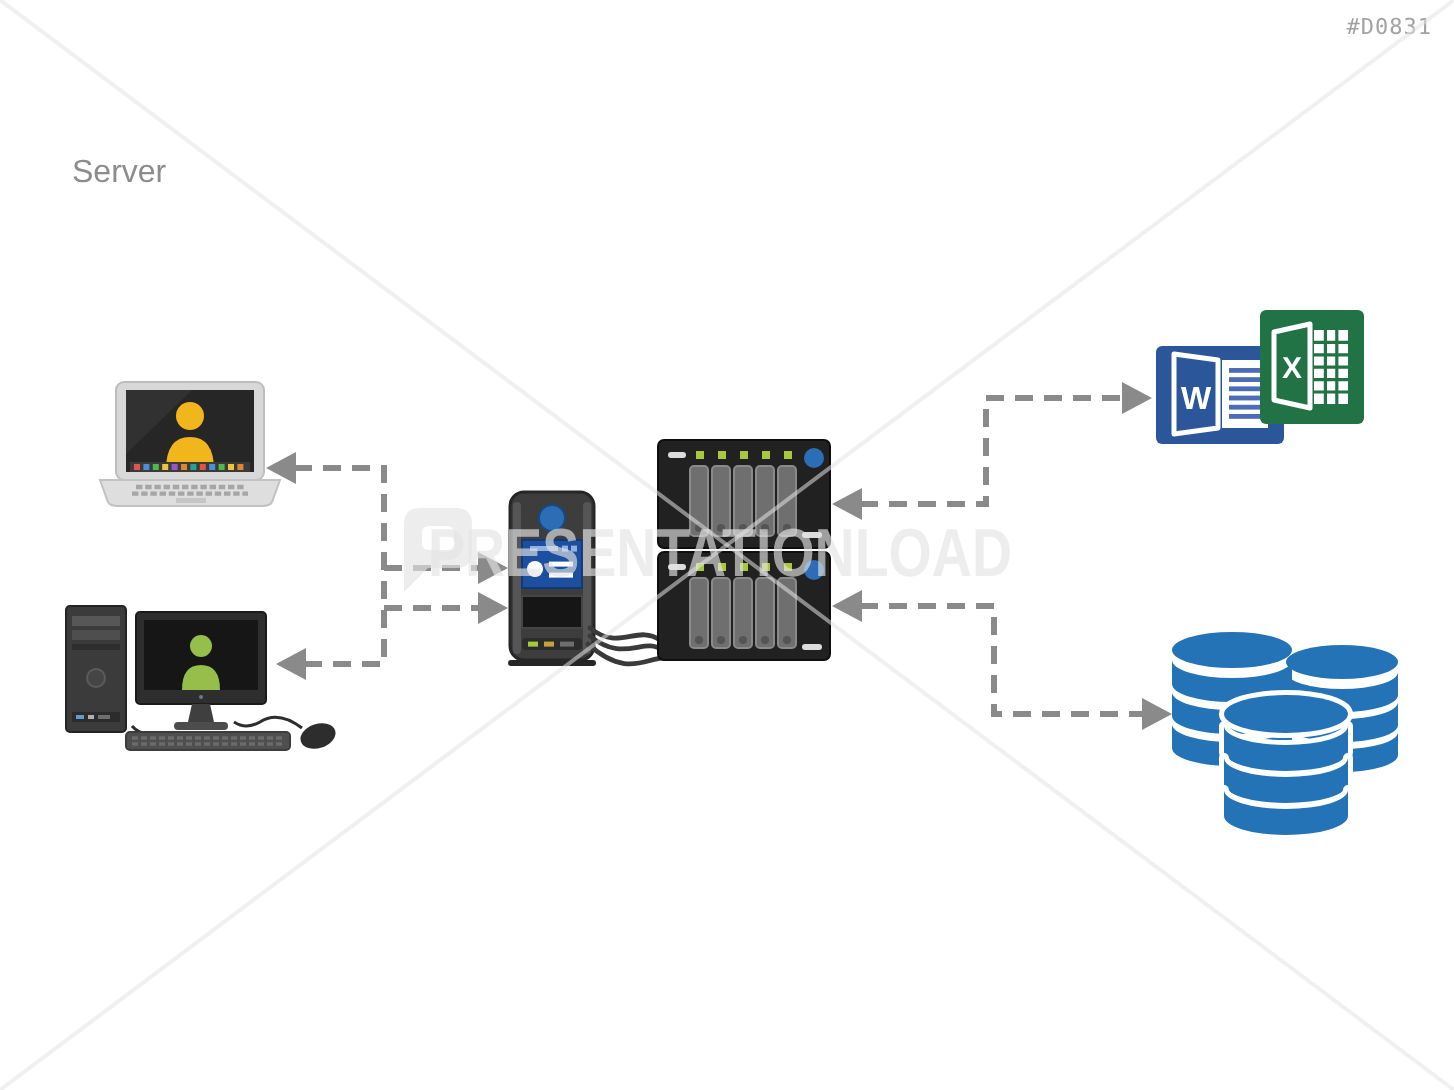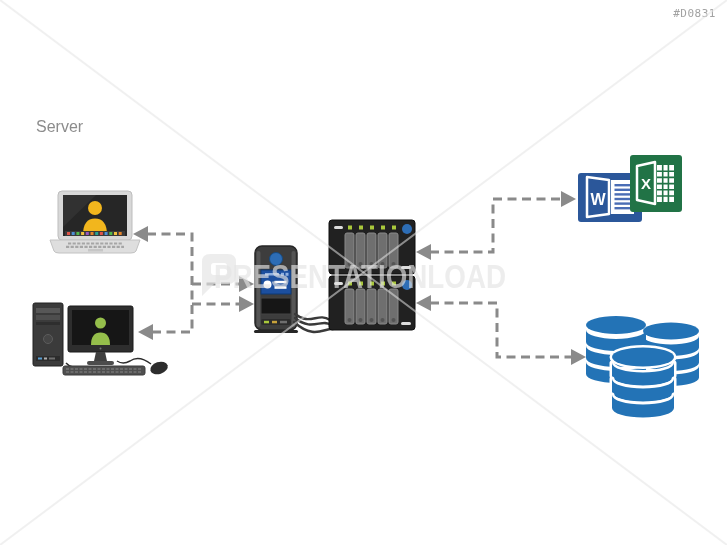--- a/index.html
+++ b/index.html
@@ -1,20 +1,20 @@
 <!DOCTYPE html>
 <html><head>
 <meta charset="utf-8">
 <style>
   html,body{margin:0;padding:0;background:#fff;}
   .slide{position:relative;width:727px;height:545px;background:#ffffff;overflow:hidden;
          font-family:"Liberation Sans",sans-serif;}
   .title{position:absolute;left:35px;top:36px;font-size:27px;font-weight:400;
          color:#1a1a1a;letter-spacing:.2px;white-space:nowrap;}
-  .subtitle{position:absolute;left:36px;top:78px;font-size:16px;color:#8c8c8c;margin-top:40px;}
+  .subtitle{position:absolute;left:36px;top:78px;font-size:16px;color:#8c8c8c;}
   .idtag{position:absolute;right:11px;top:7px;font-family:"DejaVu Sans Mono",monospace;
          font-size:11px;color:#a2a2a2;letter-spacing:.5px;text-align:right;}
   .diagram{position:absolute;left:0;top:0;z-index:2;}
   .wm{position:absolute;left:0;top:0;z-index:4;pointer-events:none;}
   .hdr{z-index:3;}
 </style>
 </head>
 <body>
 
 <div class="slide">

